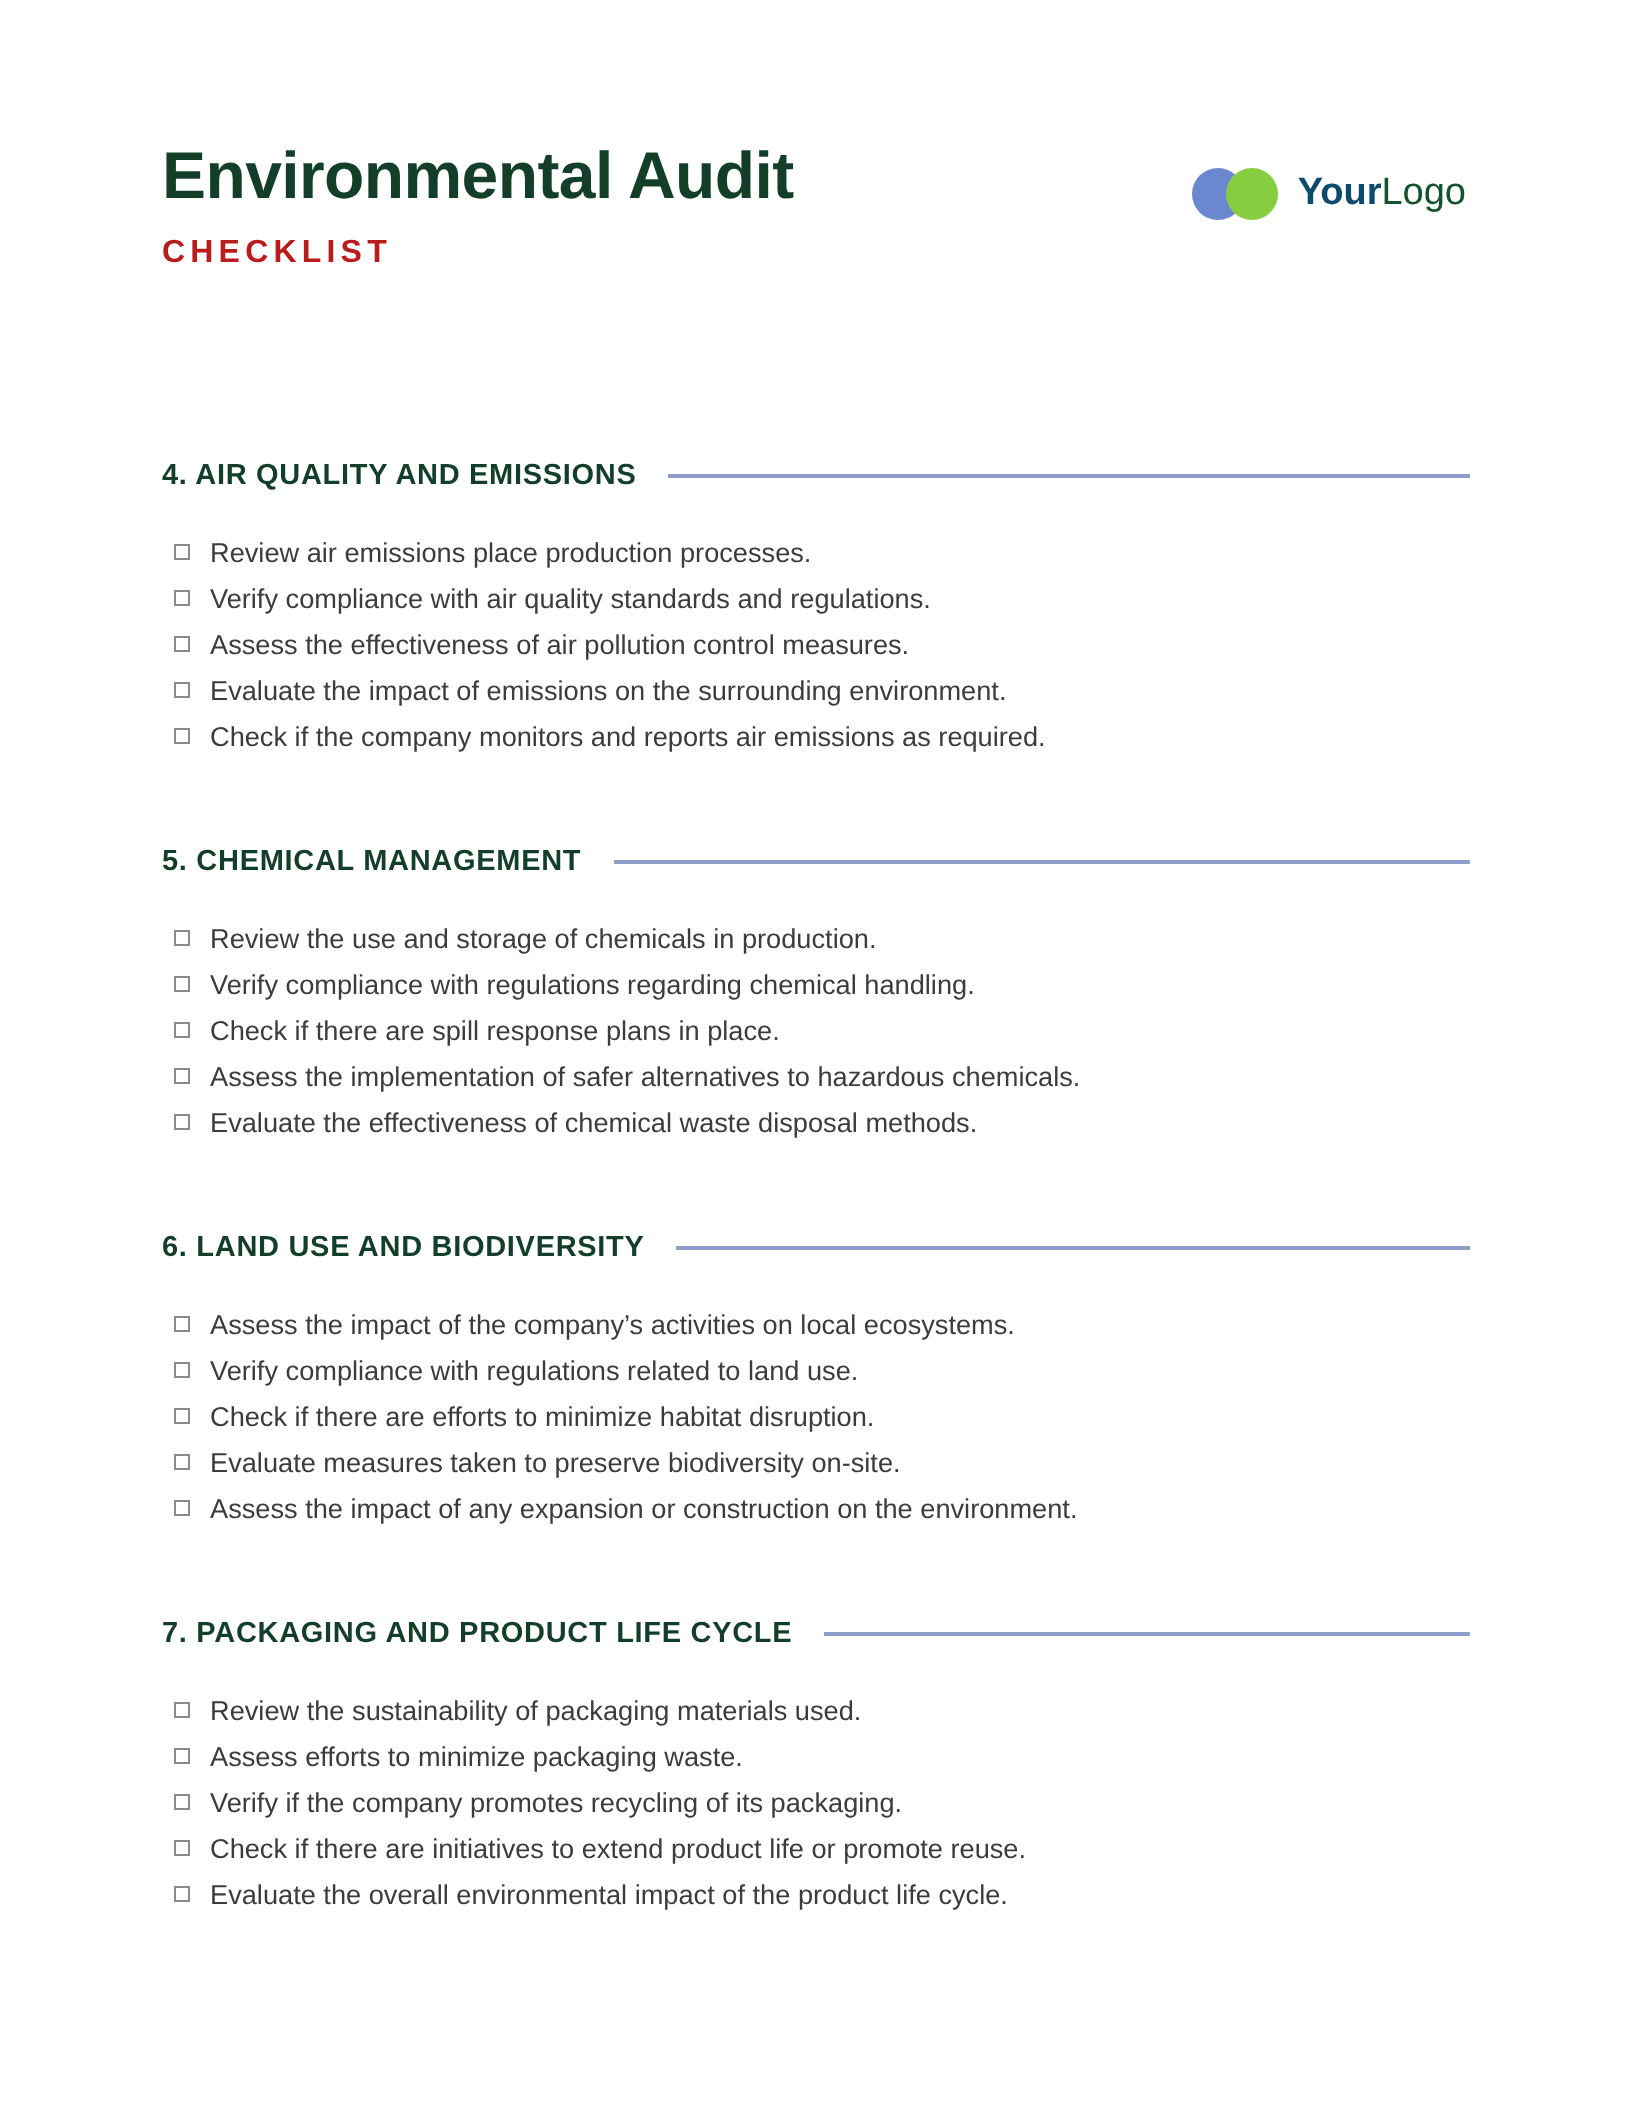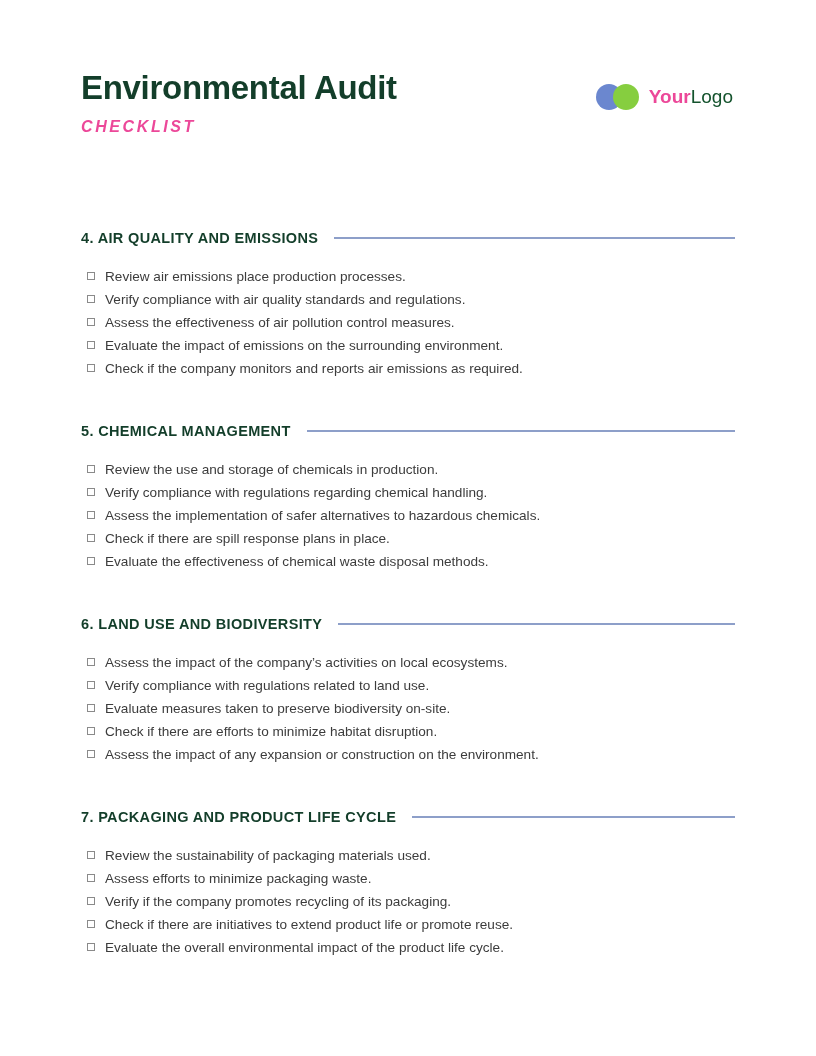--- a/index.html
+++ b/index.html
@@ -45,27 +45,26 @@
     color: #133e2a;
     letter-spacing: -0.3px;
     line-height: 40px;
     margin: 0;
     white-space: nowrap;
   }
 
   .doc-subtitle {
     font-size: 16px;
     font-weight: bold;
-    color: #ec4899;
+    color: #b91c1c;
     letter-spacing: 2.6px;
     line-height: 22px;
     margin: 0;
     margin-top: 8px;
     white-space: nowrap;
-    font-style: italic;
   }
 
   
   .logo {
     position: absolute;
     right: 2px;
     top: 13px;
     display: flex;
     align-items: center;
     height: 32px;
@@ -101,21 +100,21 @@
   .logo-text {
     font-size: 19px;
     line-height: 26px;
     margin-left: 7px;
     white-space: nowrap;
     color: #2b2b2b;
   }
 
   .logo-text .strong {
     font-weight: bold;
-    color: #ec4899;
+    color: #0c4a6e;
   }
 
   .logo-text .light {
     font-weight: normal;
     color: #14532d;
   }
 
   
   .content {
     position: absolute;
@@ -246,25 +245,25 @@
         <li class="item">
           <span class="checkbox"></span>
           <span class="item-text">Review the use and storage of chemicals in production.</span>
         </li>
         <li class="item">
           <span class="checkbox"></span>
           <span class="item-text">Verify compliance with regulations regarding chemical handling.</span>
         </li>
         <li class="item">
           <span class="checkbox"></span>
+          <span class="item-text">Check if there are spill response plans in place.</span>
+        </li>
+        <li class="item">
+          <span class="checkbox"></span>
           <span class="item-text">Assess the implementation of safer alternatives to hazardous chemicals.</span>
-        </li>
-        <li class="item">
-          <span class="checkbox"></span>
-          <span class="item-text">Check if there are spill response plans in place.</span>
         </li>
         <li class="item">
           <span class="checkbox"></span>
           <span class="item-text">Evaluate the effectiveness of chemical waste disposal methods.</span>
         </li>
       </ul>
     </div>
 
     <div class="section">
       <div class="section-head">
@@ -275,25 +274,25 @@
         <li class="item">
           <span class="checkbox"></span>
           <span class="item-text">Assess the impact of the company’s activities on local ecosystems.</span>
         </li>
         <li class="item">
           <span class="checkbox"></span>
           <span class="item-text">Verify compliance with regulations related to land use.</span>
         </li>
         <li class="item">
           <span class="checkbox"></span>
+          <span class="item-text">Check if there are efforts to minimize habitat disruption.</span>
+        </li>
+        <li class="item">
+          <span class="checkbox"></span>
           <span class="item-text">Evaluate measures taken to preserve biodiversity on-site.</span>
-        </li>
-        <li class="item">
-          <span class="checkbox"></span>
-          <span class="item-text">Check if there are efforts to minimize habitat disruption.</span>
         </li>
         <li class="item">
           <span class="checkbox"></span>
           <span class="item-text">Assess the impact of any expansion or construction on the environment.</span>
         </li>
       </ul>
     </div>
 
     <div class="section">
       <div class="section-head">

